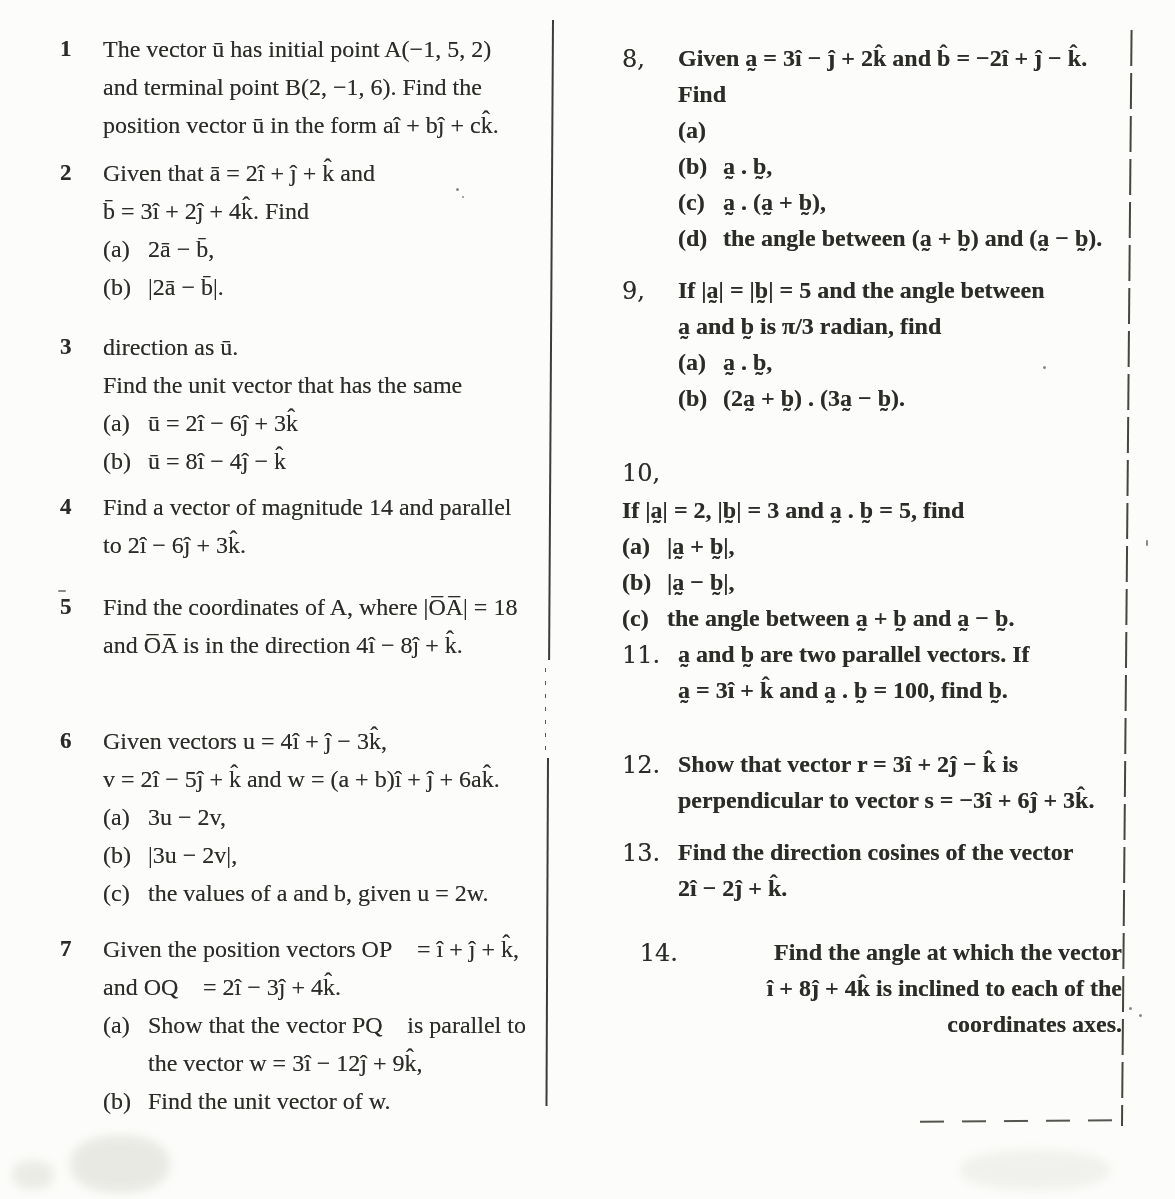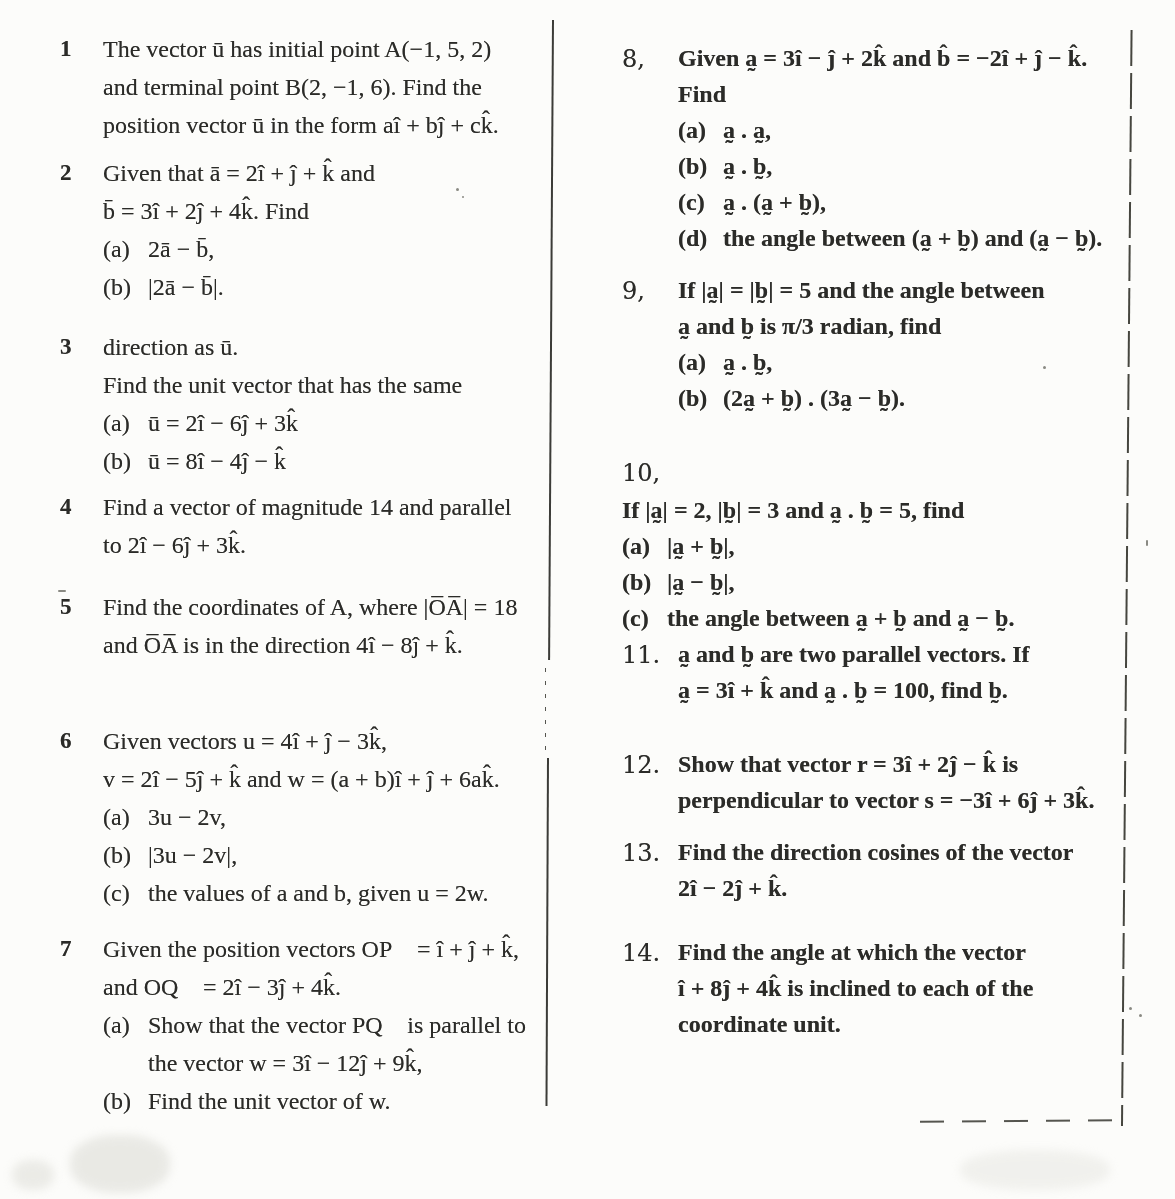--- a/index.html
+++ b/index.html
@@ -33,21 +33,21 @@
   .col-left  .problem:nth-child(4){margin-top:8px;}
   .col-left  .problem:nth-child(5){margin-top:24px;}
   .col-left  .problem:nth-child(6){margin-top:58px;}
   .col-left  .problem:nth-child(7){margin-top:18px;}
   .col-right .problem:nth-child(1){margin-top:0;}
   .col-right .problem:nth-child(2){margin-top:16px;}
   .col-right .problem:nth-child(3){margin-top:38px;flex-direction:column;}
   .col-right .problem:nth-child(4){}
   .col-right .problem:nth-child(5){margin-top:38px;}
   .col-right .problem:nth-child(6){margin-top:16px;}
-  .col-right .problem:nth-child(7){margin-top:28px;}
+  .col-right .problem:nth-child(7){margin-top:28px;text-align:right;}
   
   .vline{position:absolute;background:#3c3c38;width:1.6px;}
   .vline-top{left:552px;top:20px;height:640px;transform:rotate(.35deg);transform-origin:top center;}
   .vline-dots{left:545px;top:668px;height:86px;width:1.4px;
     background:repeating-linear-gradient(180deg,#55554f 0 4px,transparent 4px 13px);}
   .vline-bottom{left:547px;top:758px;height:348px;transform:rotate(.25deg);transform-origin:top center;}
   .edge-line{position:absolute;left:1121px;top:30px;height:1096px;width:1.6px;
     background:repeating-linear-gradient(180deg,#46463f 0 36px,transparent 36px 43px);
     transform:rotate(.5deg);transform-origin:bottom center;}
   .bottom-dashes{position:absolute;left:920px;top:1120px;width:198px;height:2px;
@@ -154,21 +154,20 @@
       </div>
     </div>
   <div class="col col-right">
       <div class="problem">
         <div class="pnum">8,</div>
         <div class="pbody">
           <div class="pline">Given a̰ = 3î − ĵ + 2k̂ and b̂ = −2î + ĵ − k̂.</div>
           <div class="pline">Find</div>
           <div class="part">
             <span class="plabel">(a)</span>
-            <span class="ptext">a̰ . a̰,</span>
           </div>
           <div class="part">
             <span class="plabel">(b)</span>
             <span class="ptext">a̰ . b̰,</span>
           </div>
           <div class="part">
             <span class="plabel">(c)</span>
             <span class="ptext">a̰ . (a̰ + b̰),</span>
           </div>
           <div class="part">
@@ -229,21 +228,21 @@
         <div class="pbody">
           <div class="pline">Find the direction cosines of the vector</div>
           <div class="pline">2î − 2ĵ + k̂.</div>
         </div>
       </div>
       <div class="problem">
         <div class="pnum">14.</div>
         <div class="pbody">
           <div class="pline">Find the angle at which the vector</div>
           <div class="pline">î + 8ĵ + 4k̂ is inclined to each of the</div>
-          <div class="pline">coordinate unit.</div>
+          <div class="pline">coordinates axes.</div>
         </div>
       </div>
     </div>
 
   <div class="vline vline-top"></div>
   <div class="vline-dots" style="position:absolute;"></div>
   <div class="vline vline-bottom"></div>
   <div class="edge-line"></div>
   <div class="bottom-dashes"></div>
 

